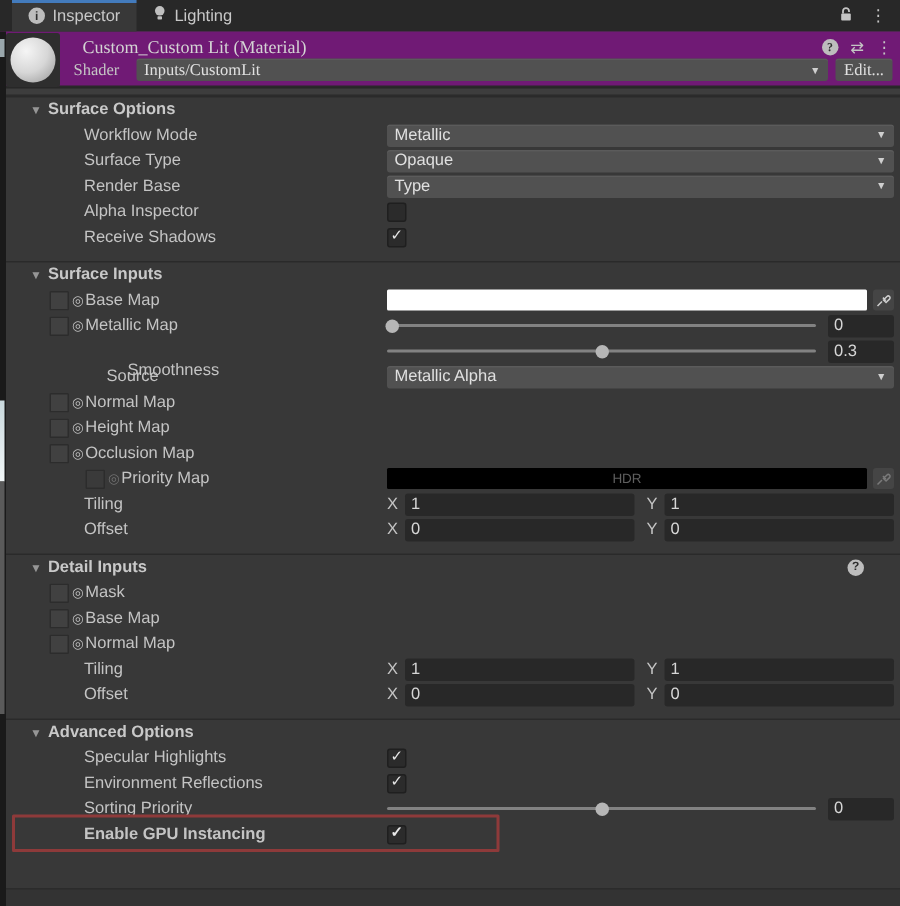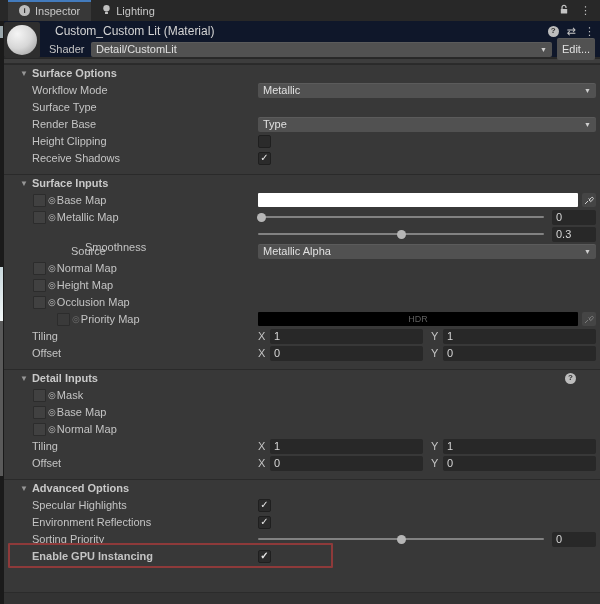--- a/index.html
+++ b/index.html
@@ -14,43 +14,43 @@
   .tabbar { height:21px; background:#282828; display:flex; align-items:stretch; }
   .tab { display:flex; align-items:center; gap:5px; padding:0 11px; position:relative; color:#c8c8c8; cursor:default; }
   .tab.active { background:#383838; margin-left:8px; }
   .tab.active::before { content:''; position:absolute; top:0; left:0; right:0; height:2px; background:#437bbd; }
   .tabbar-right { margin-left:auto; display:flex; align-items:center; gap:11px; padding-right:9px; }
   .circle-icon { width:11px; height:11px; border-radius:50%; background:#bdbdbd; color:#2e2e2e;
     display:inline-flex; align-items:center; justify-content:center; font-size:8px; font-weight:bold; line-height:1; flex:none; }
   .kebab { font-size:11px; color:#c4c4c4; letter-spacing:0; }
   .presets-glyph { font-size:11px; color:#c4c4c4; }
   
-  .hdr { height:37px; display:flex; background:#0f172a; border-bottom:1px solid #292929; }
+  .hdr { height:37px; display:flex; background:#701a75; border-bottom:1px solid #292929;font-family:Liberation Serif, serif; }
   .preview { width:36px; height:36px; margin:1px 4px 0 4px; background:#2e2e2e; border-radius:2px; position:relative; flex:none; }
   .sphere { position:absolute; inset:3px; border-radius:50%;
     background:radial-gradient(circle at 35% 30%, #f5f5f5, #d7d7d7 50%, #9a9a9a 96%); }
   .hdr-main { flex:1; display:flex; flex-direction:column; justify-content:space-between; padding:3px 5px 4px 4px; min-width:0; }
   .title-row { display:flex; align-items:center; }
   .title { font-size:12px; color:#d4d4d4; margin-left:7px; }
   .title-icons { margin-left:auto; display:flex; align-items:center; gap:8px; }
   .shader-row { display:flex; align-items:center; }
   .shader-label { margin-left:1px; width:42px; flex:none; color:#c4c4c4; }
-  .btn-edit { width:38px; height:22px; margin-left:5px; background:#515151; border-radius:2px; flex:none;
+  .btn-edit { width:38px; height:15px; margin-left:5px; background:#515151; border-radius:2px; flex:none;
     display:flex; align-items:center; justify-content:center; color:#e0e0e0;
     box-shadow:inset 0 1px 0 rgba(255,255,255,0.06); }
   
   .band { height:6px; background:#3d3d3d; border-top:1px solid #272727; border-bottom:1px solid #2b2b2b; }
   
   .sec-head { height:17px; display:flex; align-items:center; border-top:1px solid #2a2a2a; margin-top:8px;
     font-weight:bold; color:#c9c9c9; cursor:default; }
   .sec-head.first { margin-top:0; }
   .tri { margin-left:20px; margin-right:4px; font-size:8px; color:#969696; }
   .sec-help { margin-left:auto; margin-right:24px; }
   .prow { height:16px; margin-top:1px; display:flex; align-items:center; }
-  .plabel { width:258px; flex:none; display:flex; align-items:center; padding-left:32px; color:#c4c4c4; overflow:hidden; white-space:nowrap; }
+  .plabel { width:258px; flex:none; display:flex; align-items:center; padding-left:56px; color:#c4c4c4; overflow:hidden; white-space:nowrap; }
   .pl-tex  { padding-left:33px; }
   .pl-tex2 { padding-left:57px; }
   .pl-ind1 { padding-left:85px;margin-top:25px; }
   .pl-ind2 { padding-left:71px; }
   .pvalue { flex:1; display:flex; align-items:center; margin-right:4px; min-width:0; }
   .thumb { width:13px; height:13px; background:#414141; border:1px solid #2c2c2c; border-radius:1px; margin-right:2px; flex:none; }
   .target { font-size:9px; color:#bdbdbd; margin-right:1px; }
   .dim { color:#7a7a7a; }
   .dim .thumb { background:#3a3a3a; }
   .dim .target { color:#6f6f6f; }
@@ -122,21 +122,21 @@
         <span class="title">Custom_Custom Lit (Material)</span>
         <span class="title-icons">
           <span class="circle-icon">?</span>
           <span class="presets-glyph">⇄</span>
           <span class="kebab">⋮</span>
         </span>
       </div>
       <div class="shader-row">
         <span class="shader-label">Shader</span>
         <div class="dropdown">
-          <span>Detail/CustomLit</span>
+          <span>Inputs/CustomLit</span>
           <span class="dd-arrow">▼</span>
         </div>
         <div class="btn-edit">
           <span>Edit...</span>
         </div>
       </div>
     </div>
   </div>
 
   <div class="band"></div>
@@ -150,32 +150,38 @@
       <span class="plabel">Workflow Mode</span>
       <span class="pvalue">
         <span class="dropdown">
           <span>Metallic</span>
           <span class="dd-arrow">▼</span>
         </span>
       </span>
     </div>
     <div class="prow">
       <span class="plabel">Surface Type</span>
+      <span class="pvalue">
+        <span class="dropdown">
+          <span>Opaque</span>
+          <span class="dd-arrow">▼</span>
+        </span>
+      </span>
     </div>
     <div class="prow">
       <span class="plabel">Render Base</span>
       <span class="pvalue">
         <span class="dropdown">
           <span>Type</span>
           <span class="dd-arrow">▼</span>
         </span>
       </span>
     </div>
     <div class="prow">
-      <span class="plabel">Height Clipping</span>
+      <span class="plabel">Alpha Inspector</span>
       <span class="pvalue">
           <span class="checkbox"></span>
         </span>
     </div>
     <div class="prow">
       <span class="plabel">Receive Shadows</span>
       <span class="pvalue">
           <span class="checkbox">
             <span>✓</span>
           </span>

